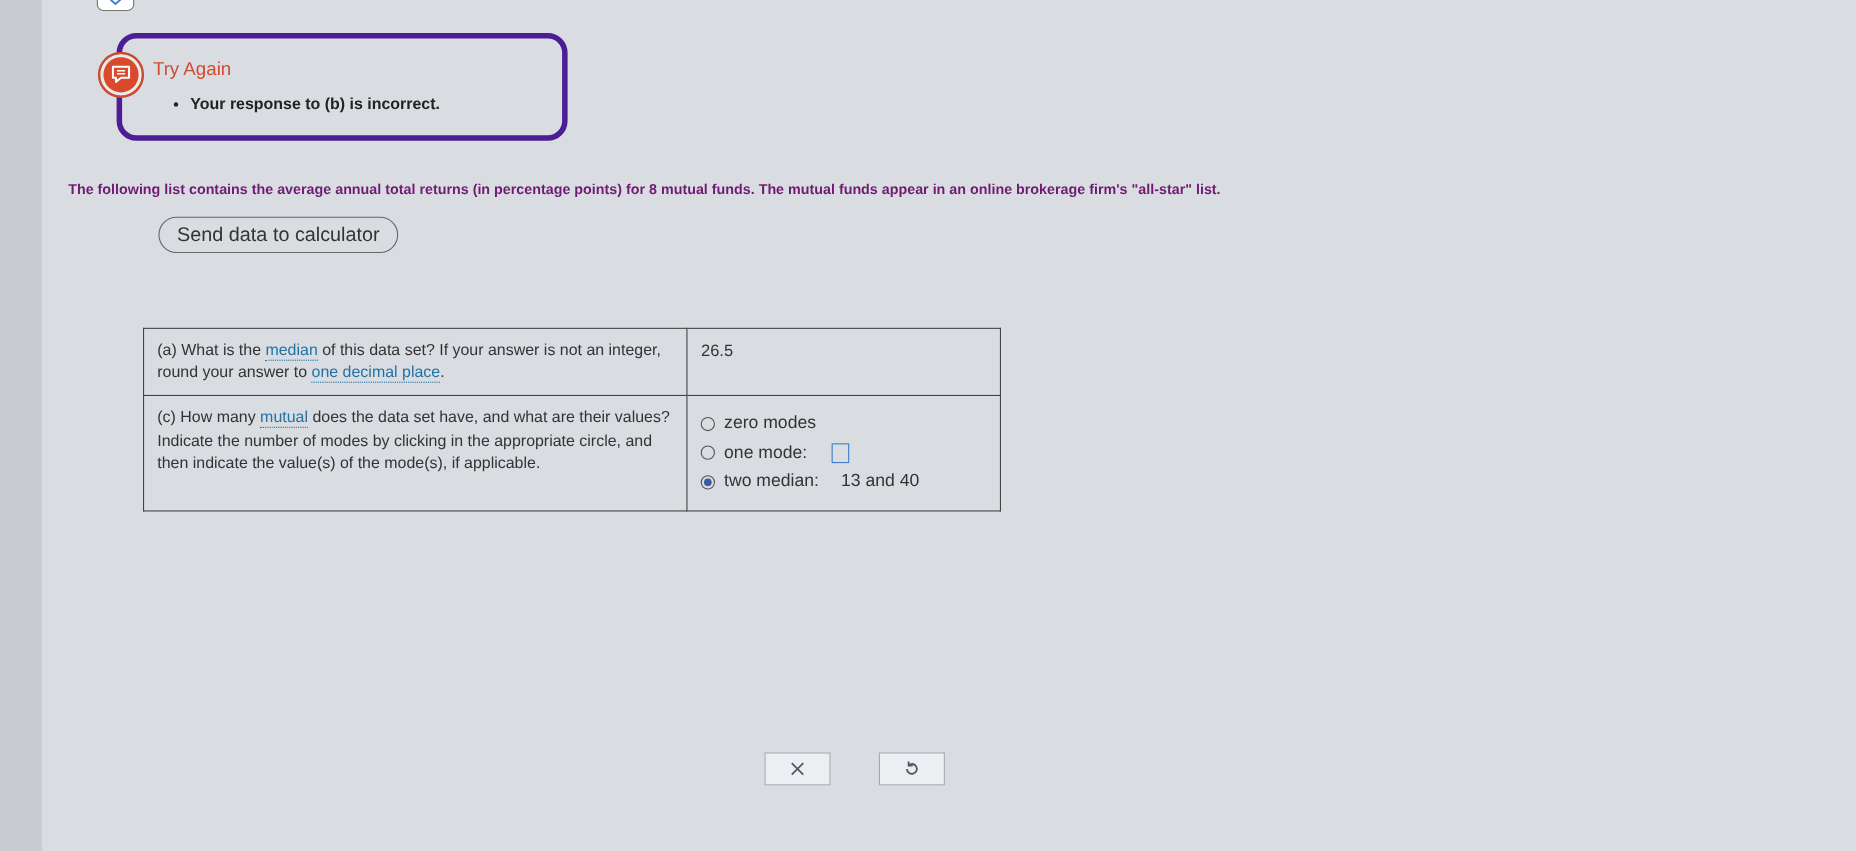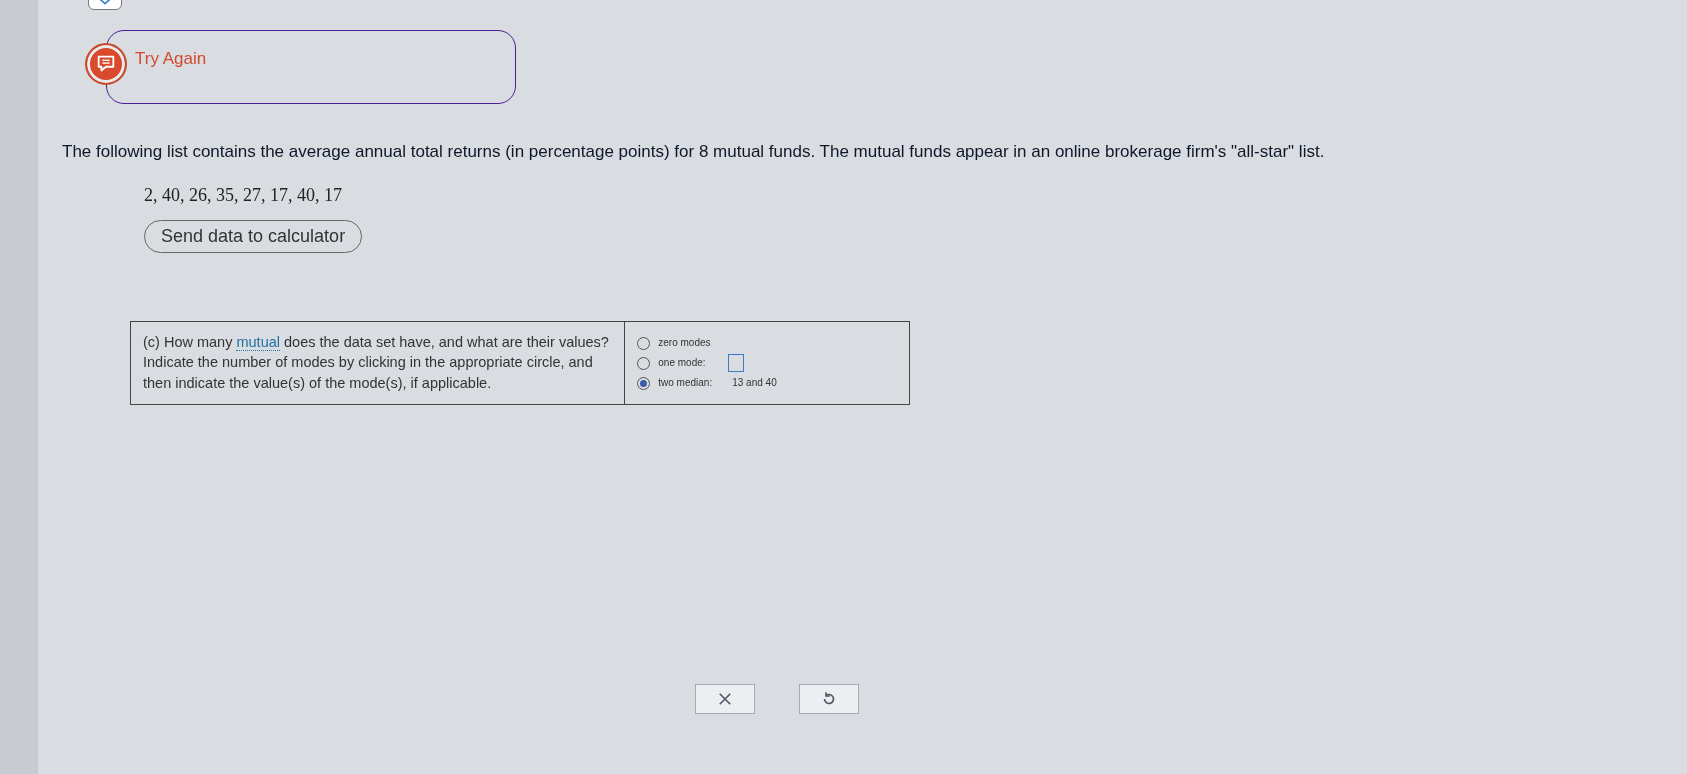--- a/index.html
+++ b/index.html
@@ -36,21 +36,21 @@
       left: 62px;
       right: 20px;
       top: 30px;
       bottom: 0;
       color: #333;
     }
     .feedback-box {
       position: relative;
       margin-left: 44px;
       width: 410px;
-      border: 1px solid #4c1d95;
+      border: 5px solid #4c1d95;
       border-radius: 18px;
       padding: 18px 41px 20px 28px;
       background: rgba(0,0,0,0);
     }
     .feedback-icon {
       position: absolute;
       left: -22px;
       top: 12px;
       width: 42px;
       height: 42px;
@@ -77,23 +77,24 @@
     }
     .feedback-list {
       list-style: disc;
       padding-left: 34px;
       font-size: 14.5px;
       font-weight: 700;
       color: #222;
     }
     .question-text {
       margin-top: 34px;
-      font-size: 17px;
-      color: #0f172a;
+      font-size: 13px;
+      color: #701a75;
       line-height: 1.6;
+      font-weight: bold;
     }
     .data-list {
       margin-top: 20px;
       margin-left: 82px;
       font-family: Georgia, 'Times New Roman', serif;
       font-size: 18px;
       color: #222;
     }
     .send-btn {
       margin-top: 14px;
@@ -123,21 +124,21 @@
     }
     .answer-table td.qcell { width: 495px; }
     .answer-table td.acell { width: 285px; }
     a.term { color: #2272a3; text-decoration: none; border-bottom: 1px dotted #2272a3; }
     .ans-value { color: #333; font-size: 15px; }
     .radio-row {
       display: flex;
       align-items: center;
       gap: 8px;
       margin: 4px 0;
-      font-size: 10px;
+      font-size: 16px;
       color: #333;
     }
     .radio {
       width: 13px; height: 13px;
       border: 1px solid #555;
       border-radius: 50%;
       display: inline-flex;
       align-items: center;
       justify-content: center;
     }
@@ -191,30 +192,40 @@
 
   <div class="feedback-box">
     <div class="feedback-icon">
       <svg viewBox="0 0 24 24">
         <path d="M4 4h16v11H12l-5 4v-4H4z" fill="none" stroke="#fff" stroke-width="2" stroke-linejoin="round"></path>
         <line x1="8" y1="8" x2="16" y2="8" stroke="#fff" stroke-width="1.5"></line>
         <line x1="8" y1="11" x2="16" y2="11" stroke="#fff" stroke-width="1.5"></line>
       </svg>
     </div>
     <div class="feedback-title">Try Again</div>
+    <ul class="feedback-list">
+      <li>Your response to (b) is incorrect.</li>
+    </ul>
   </div>
 
   <div class="question-text">The following list contains the average annual total returns (in percentage points) for 8 mutual funds. The mutual funds appear in an online brokerage firm's "all-star" list.</div>
 
-  <div class="data-list">2, 40, 26, 35, 27, 17, 40, 17</div>
 
   <button class="send-btn">Send data to calculator</button>
 
   <table class="answer-table">
     <tbody>
+        <tr>
+      <td class="qcell">
+        <span>(a) What is the </span><a class="term">median</a><span> of this data set? If your answer is not an integer, round your answer to </span><a class="term">one decimal place</a><span>.</span>
+      </td>
+      <td class="acell">
+        <span class="ans-value">26.5</span>
+      </td>
+    </tr>
     <tr>
       <td class="qcell">
         <span>(c) How many </span><a class="term">mutual</a><span> does the data set have, and what are their values? Indicate the number of modes by clicking in the appropriate circle, and then indicate the value(s) of the mode(s), if applicable.</span>
       </td>
       <td class="acell">
         <div class="radio-row">
           <span class="radio"></span>
           <span>zero modes</span>
         </div>
         <div class="radio-row">

